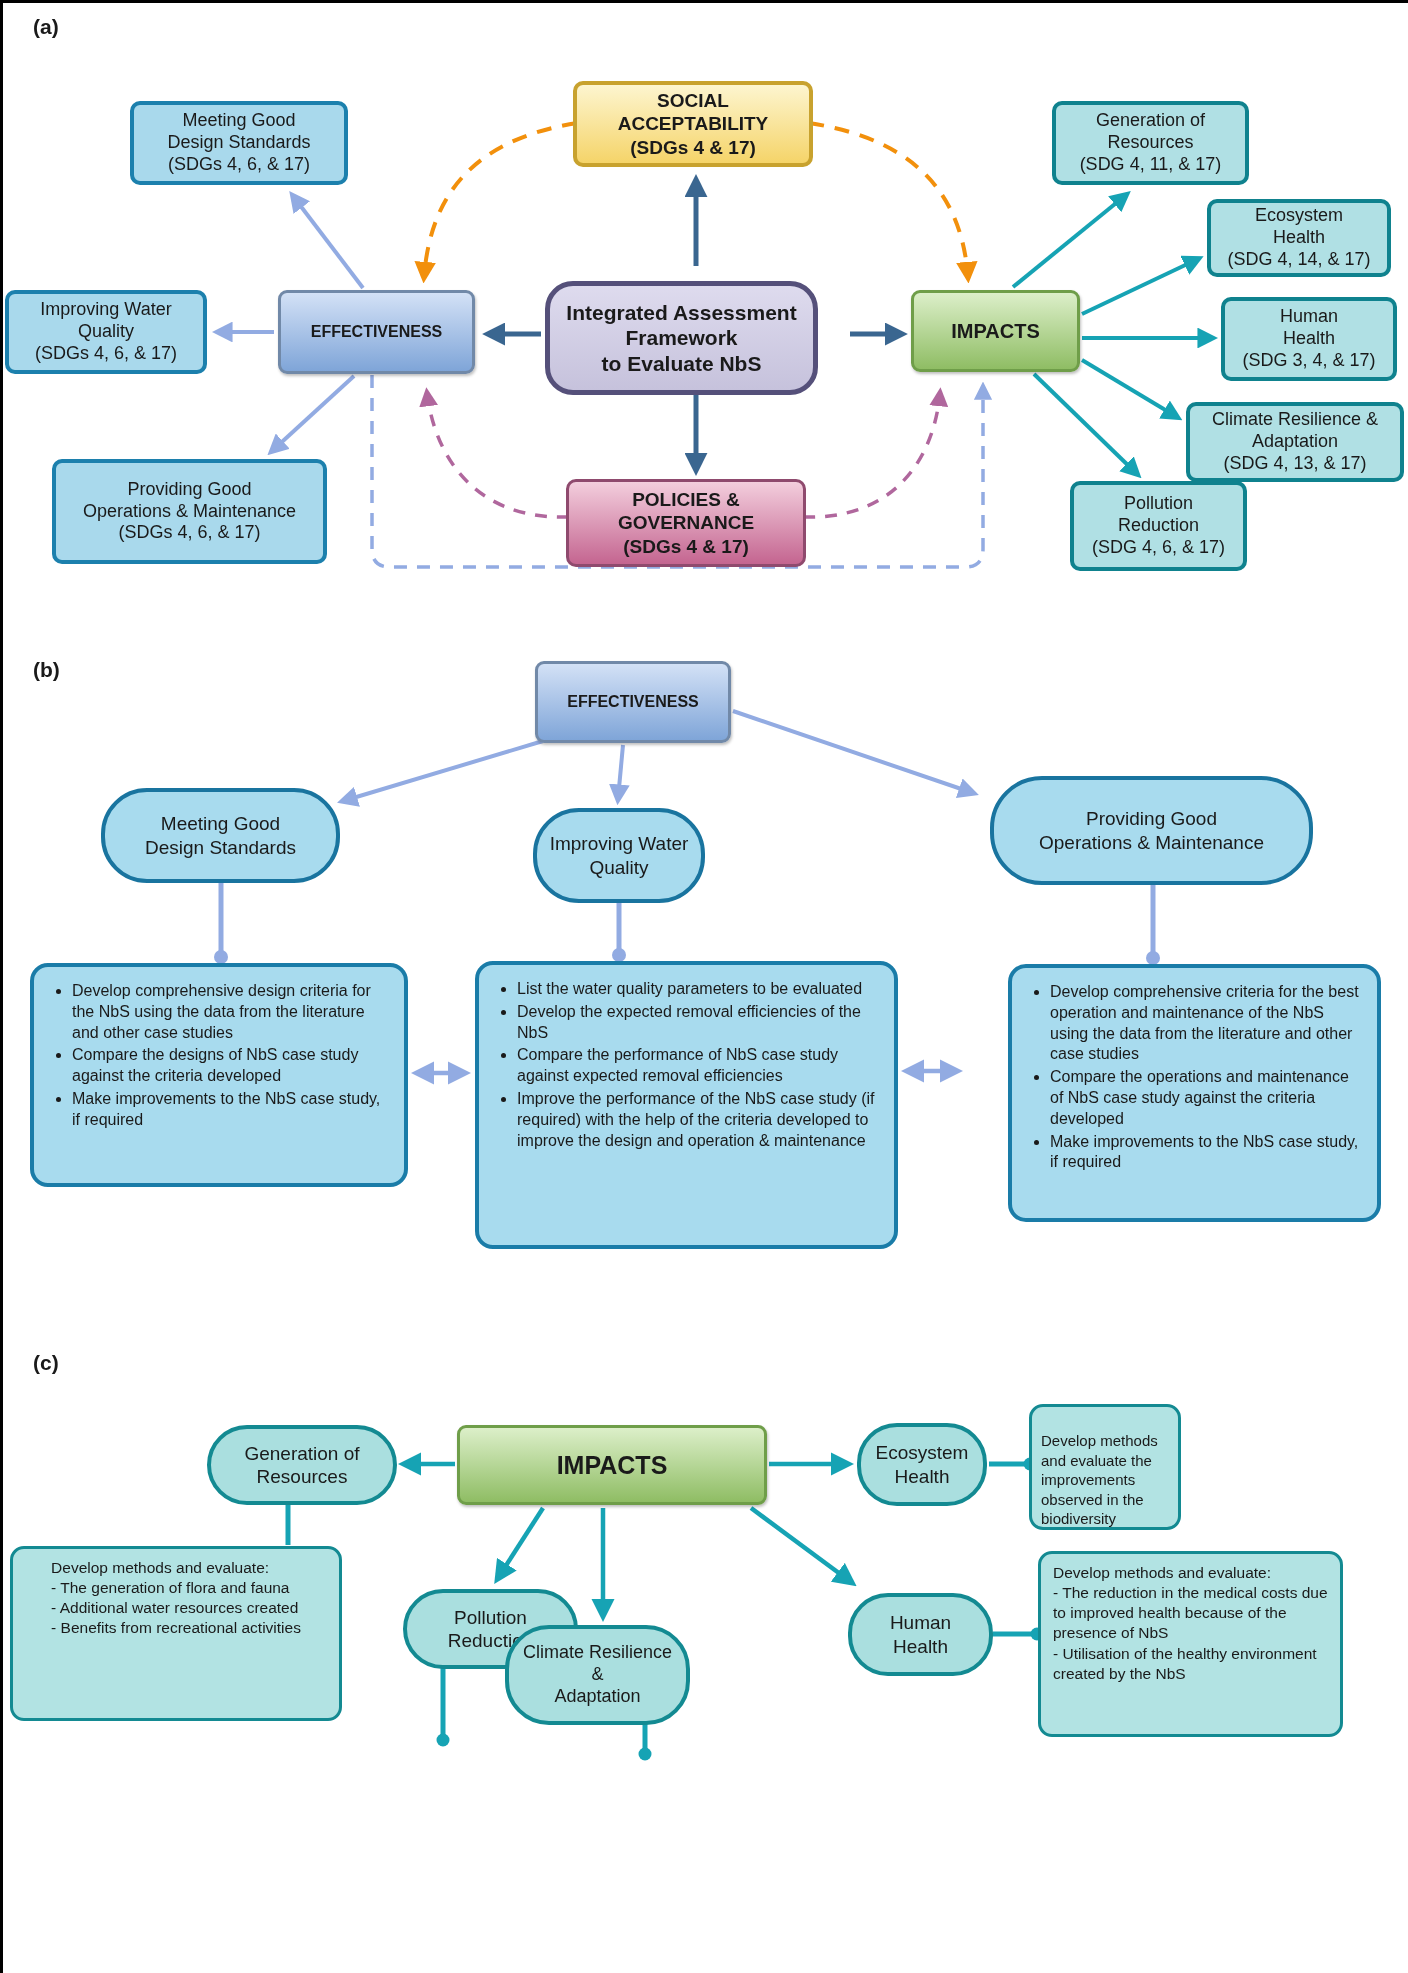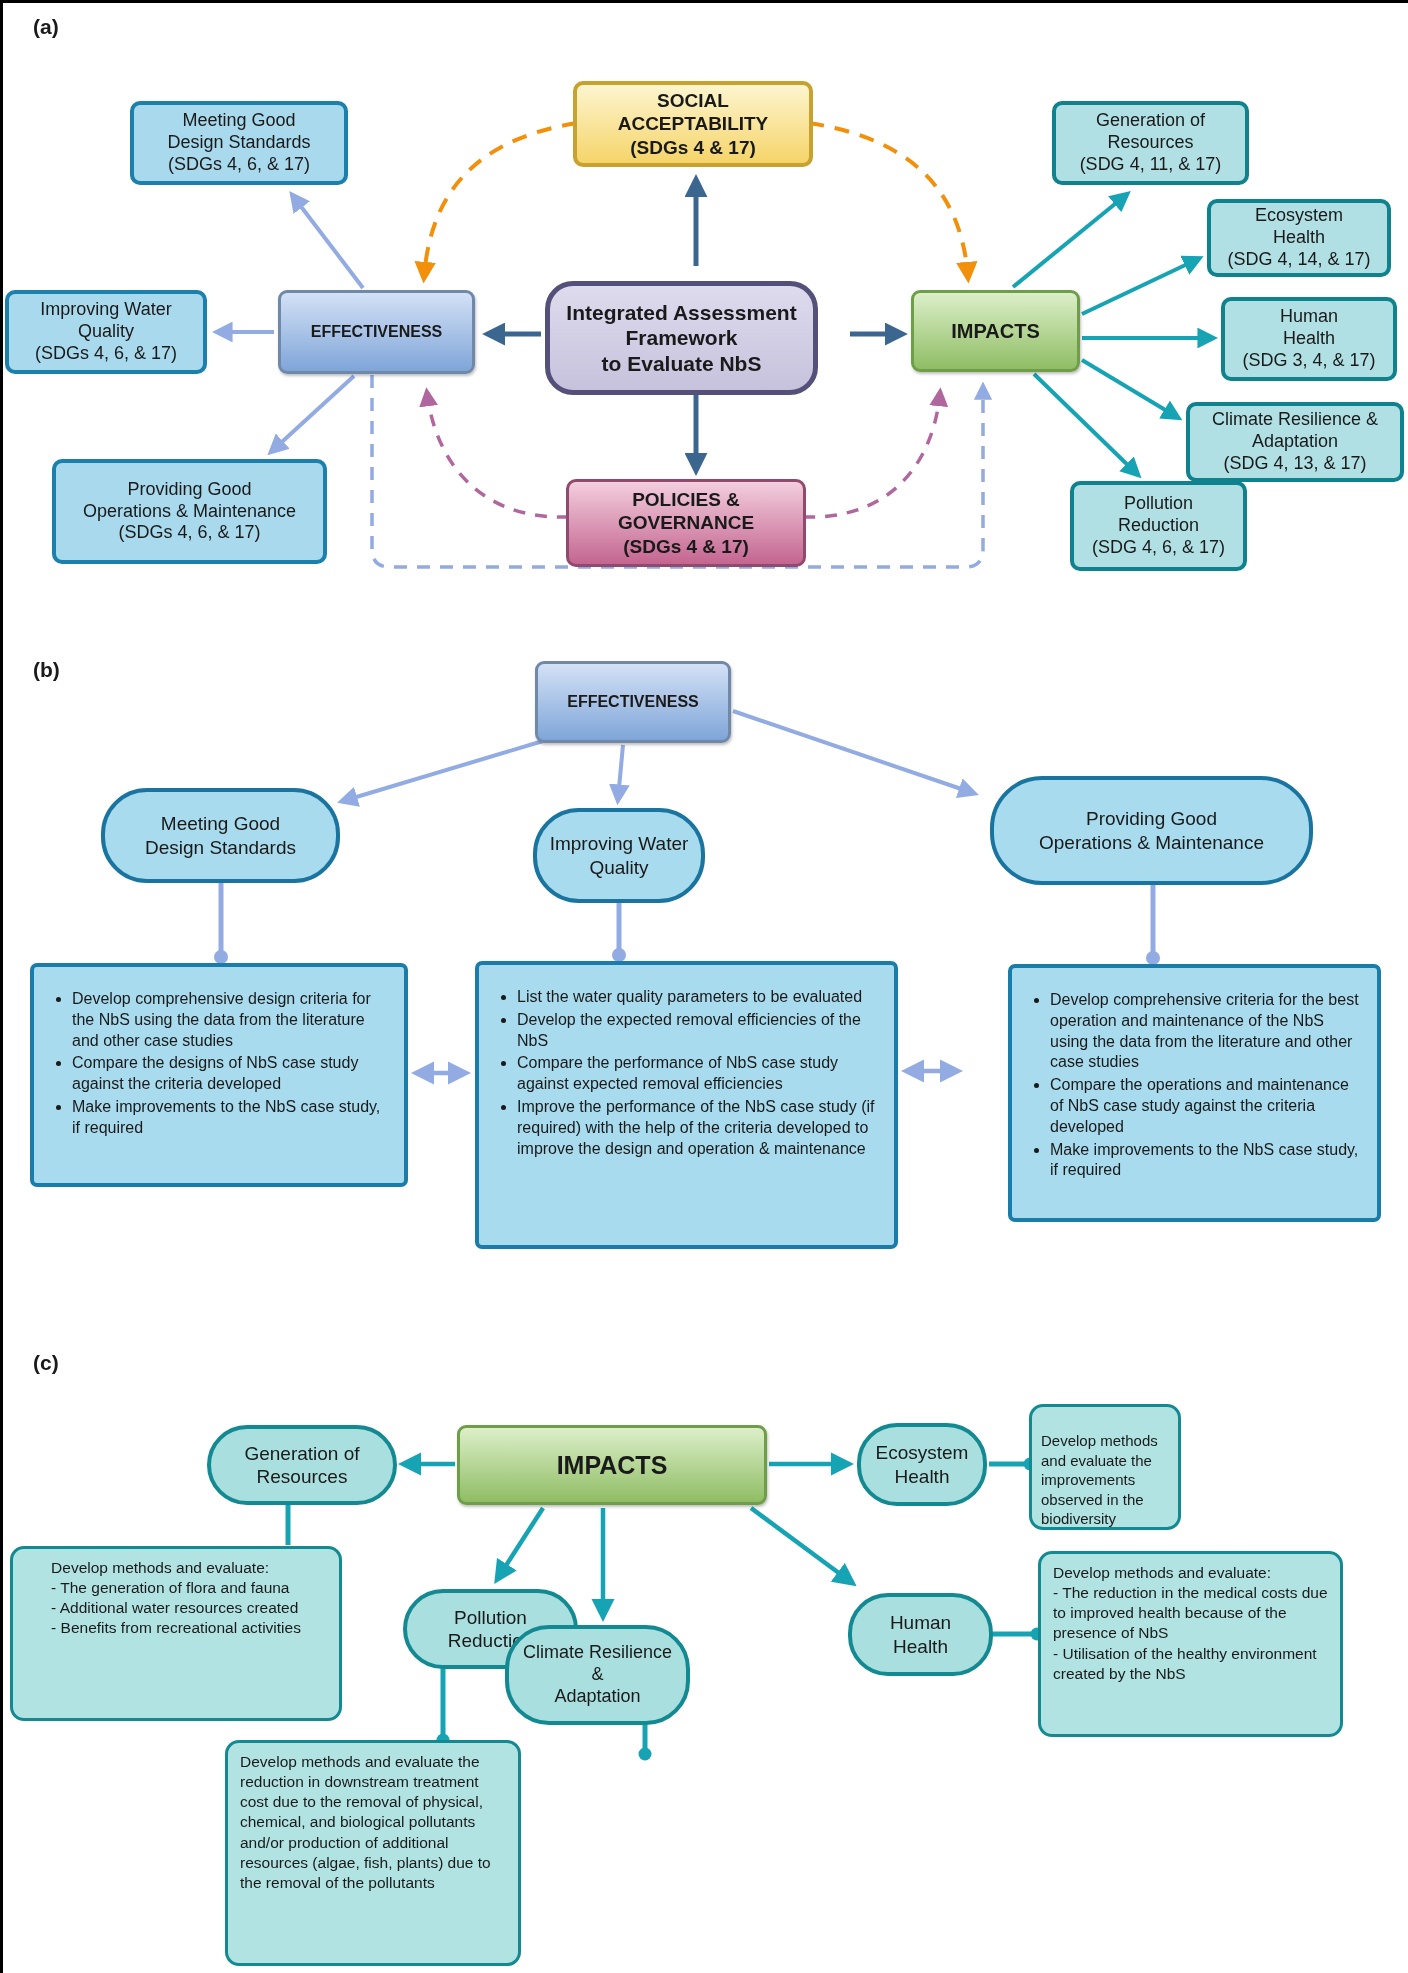--- a/index.html
+++ b/index.html
@@ -23,23 +23,23 @@
   .box-imp   { background:linear-gradient(#dcefc9,#8fbd64); border:3px solid #6f9e49; border-radius:9px;
                font-weight:bold; font-size:20px; box-shadow:1px 2px 3px rgba(0,0,0,.25);text-align:right; }
   .box-yellow{ background:linear-gradient(#fdf5cf,#f5d469); border:4px solid #c8a22e; border-radius:10px;
                font-weight:bold; font-size:19px; }
   .box-pink  { background:linear-gradient(#f3cedd,#c46590); border:3px solid #8f4a6e; border-radius:10px;
                font-weight:bold; font-size:19px; }
   .box-center{ background:linear-gradient(#dedbee,#c6c2dc); border:5px solid #55507a; border-radius:28px;
                font-weight:bold; font-size:21px; }
   .ellipse-blue { background:#a8dbee; border:4px solid #19749f; font-size:19px; }
   .ellipse-teal { background:#aadfdf; border:4px solid #138a92; font-size:19px; }
-  .detail-blue  { background:#a8dbee; border:4px solid #1a7ca8; border-radius:7px;
+  .detail-blue  { background:#a8dbee; border:4px solid #1a7ca8; border-radius:18px;
                   font-size:16px; line-height:1.3; align-items:flex-start; text-align:left;
-                  padding:22px 14px; white-space:normal; }
+                  padding:14px 14px; white-space:normal; }
   .detail-teal  { background:#b2e3e3; border:3px solid #138a92; border-radius:14px;
                   font-size:15.5px; line-height:1.3; align-items:flex-start; text-align:left;
                   padding:9px 12px; white-space:pre-line; }
   .detail-blue ul { list-style:disc outside; margin:0; padding-left:24px; }
   .detail-blue li { margin:0 0 2px 0; }
 </style>
 </head>
 <body>
 
 <div id="canvas">
@@ -196,18 +196,17 @@
 &amp;
 Adaptation</div>
   <div class="ellipse ellipse-teal" style="left:845px; top:1590px; width:145px; height:83px; border-radius:40px;">Human
 Health</div>
 
   <div class="detail detail-teal" style="left:7px; top:1543px; width:332px; height:175px;">Develop methods and evaluate:
 - The generation of flora and fauna
 - Additional water resources created
 - Benefits from recreational activities</div>
   <div class="detail detail-teal" style="left:1026px; top:1401px; width:152px; height:126px; font-size:15px; padding:24px 9px;">Develop methods and evaluate the improvements observed in the biodiversity</div>
-  <div class="detail detail-teal" style="left:222px; top:1737px; width:296px; height:226px;">Develop methods and evaluate the reduction in downstream treatment cost due to the removal of physical, chemical, and biological pollutants and/or production of additional resources (algae, fish, plants) due to the removal of the pollutants</div>
   <div class="detail detail-teal" style="left:1035px; top:1548px; width:305px; height:186px;">Develop methods and evaluate:
 - The reduction in the medical costs due to improved health because of the presence of NbS
 - Utilisation of the healthy environment created by the NbS</div>
 
 </div>
 
 </body></html>

